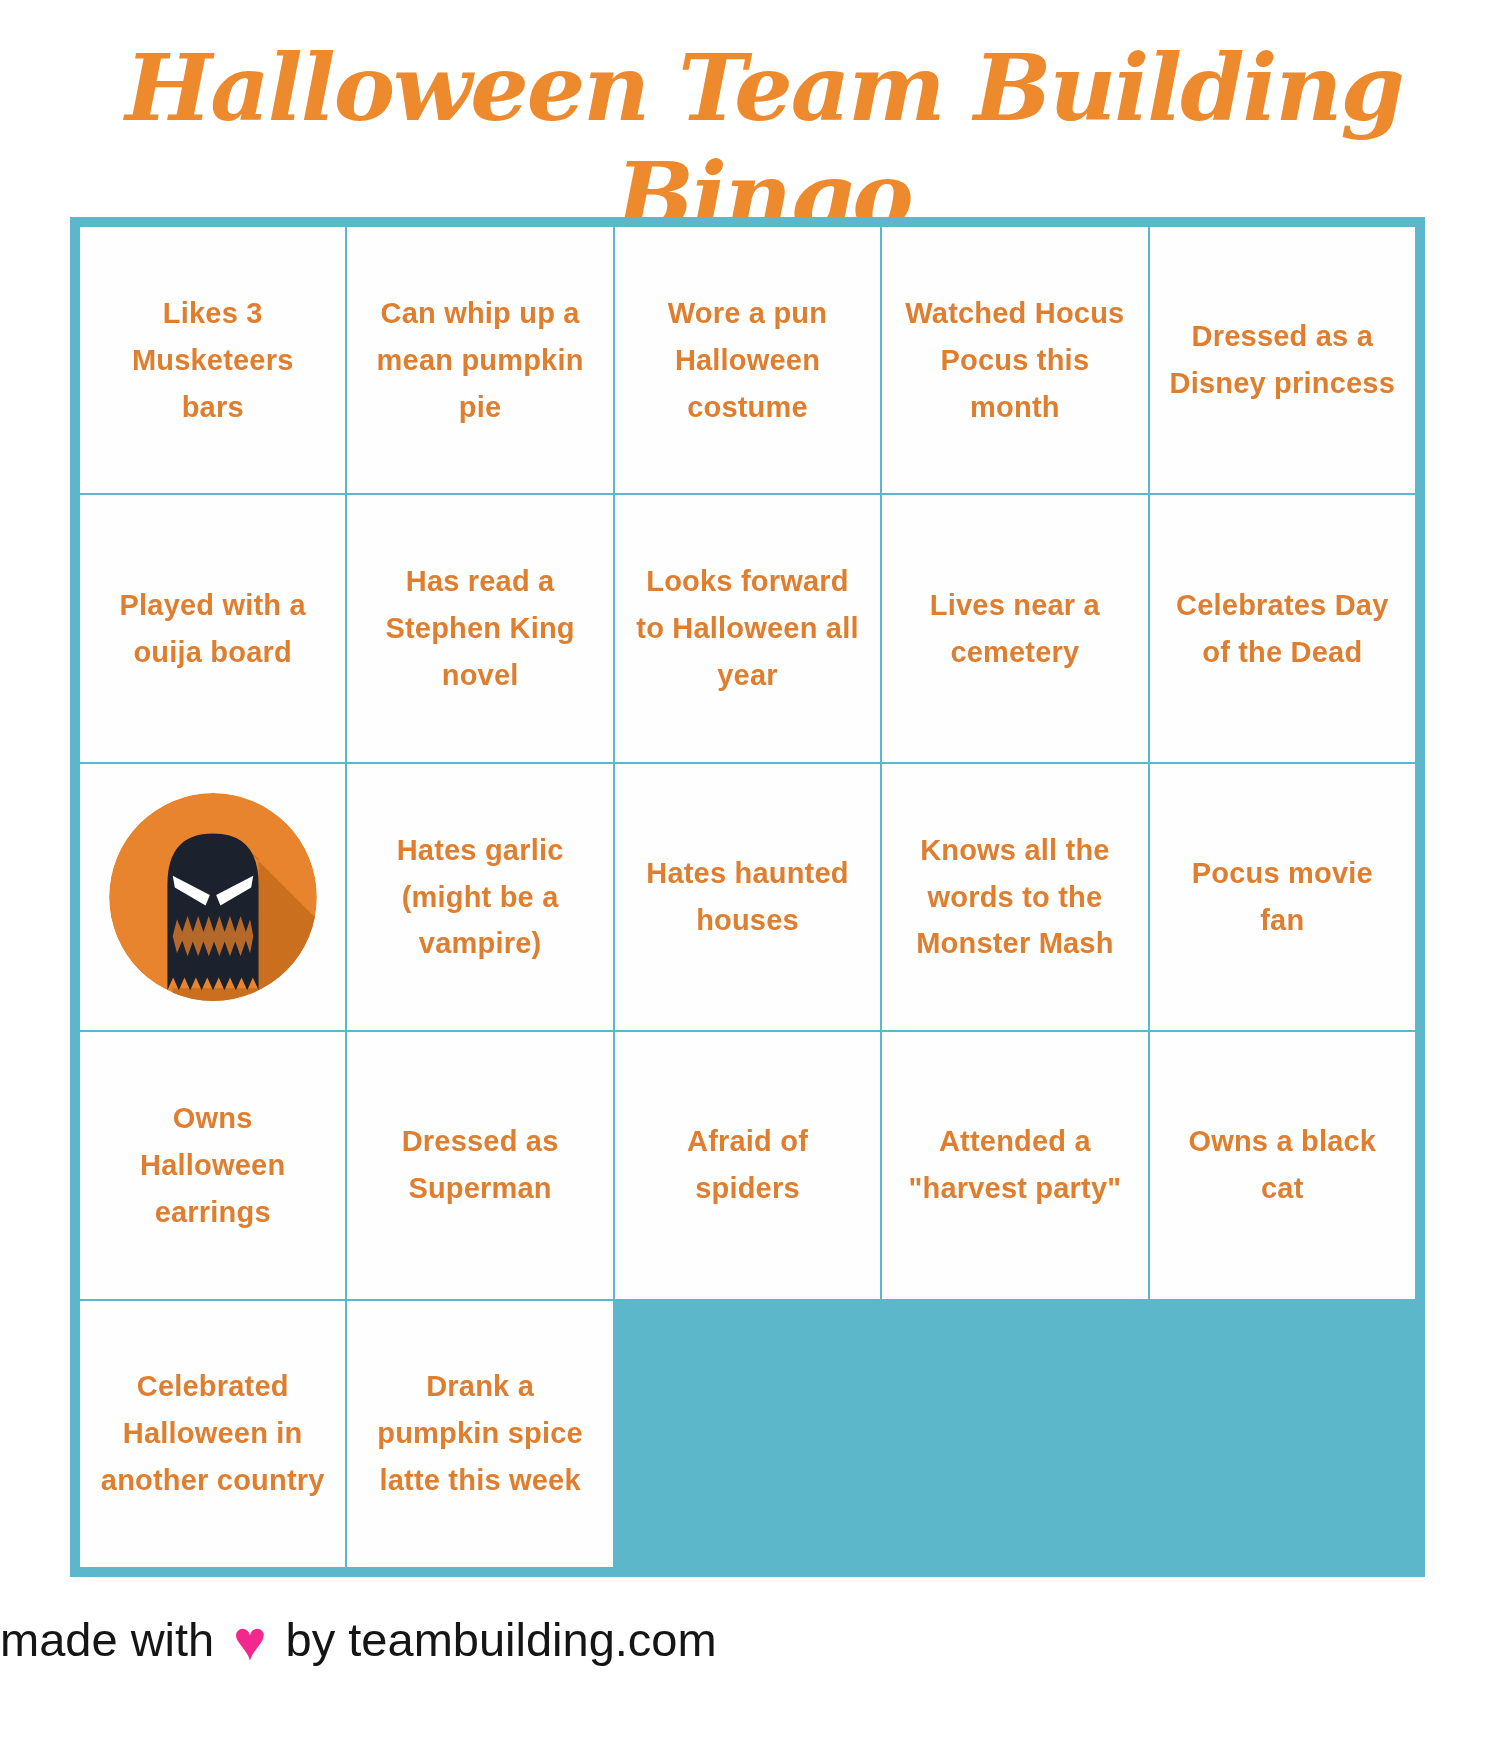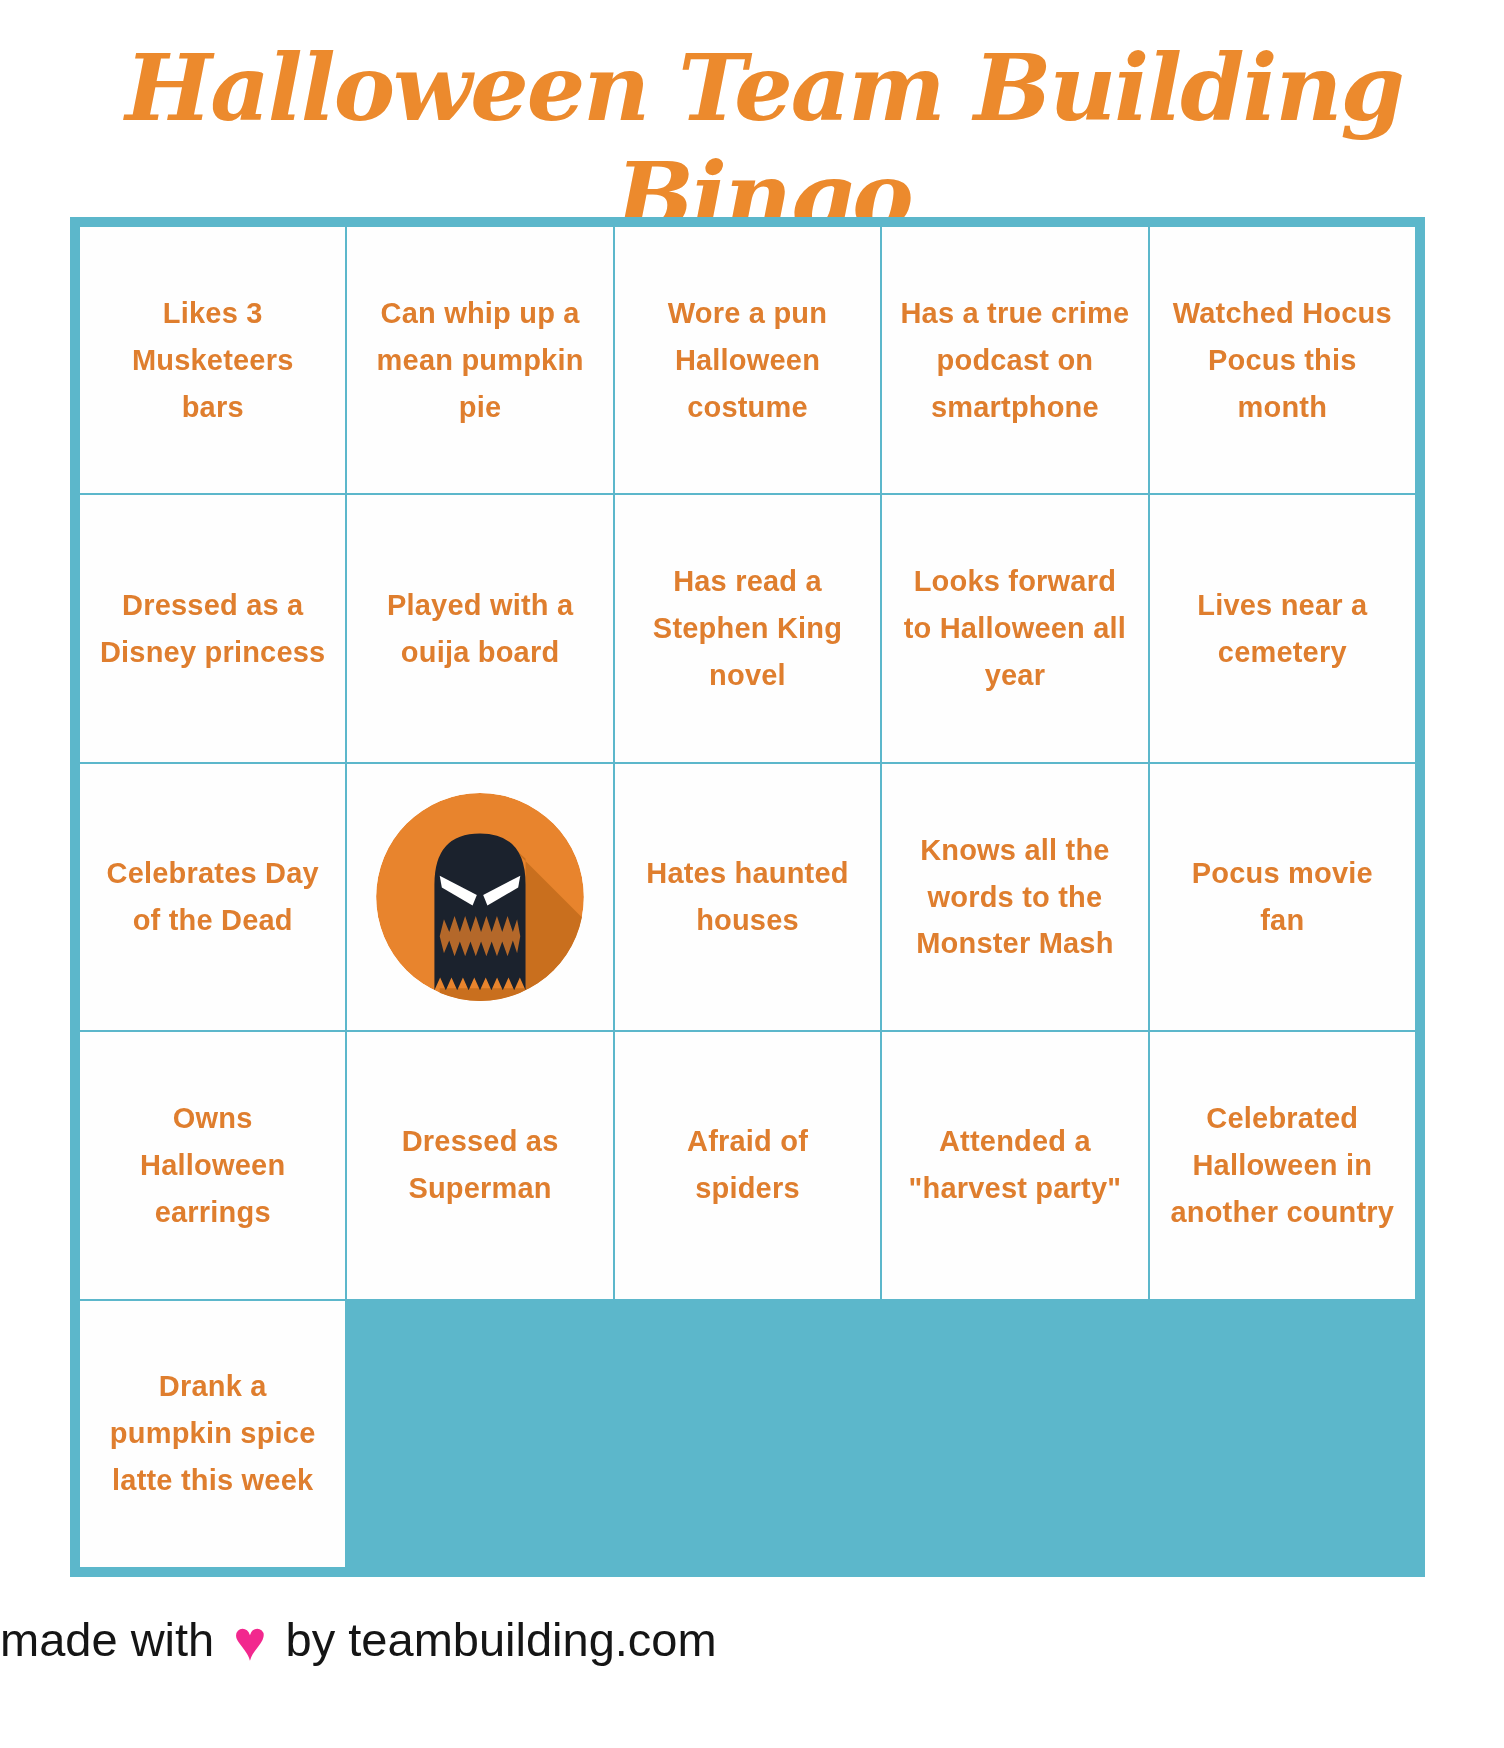--- a/index.html
+++ b/index.html
@@ -77,23 +77,20 @@
 <div class="grid">
   <div class="cell">
       <span class="cell-text">Likes 3 Musketeers bars</span>
     </div>
   <div class="cell">
       <span class="cell-text">Can whip up a mean pumpkin pie</span>
     </div>
   <div class="cell">
       <span class="cell-text">Wore a pun Halloween costume</span>
     </div>
-  <div class="cell">
-      <span class="cell-text">Has a true crime podcast on smartphone</span>
-    </div>
 
   <div class="cell">
       <span class="cell-text">Watched Hocus Pocus this month</span>
     </div>
   <div class="cell">
       <span class="cell-text">Dressed as a Disney princess</span>
     </div>
   <div class="cell">
       <span class="cell-text">Played with a ouija board</span>
     </div>
@@ -127,20 +124,23 @@
                  L73.1,176 L67.75,188 L62.4,176 Z" fill="#1B222D"></path>
         <polygon points="62,80 97,98 93,108 64,91" fill="#FFFFFF"></polygon>
         <polygon points="138,80 103,98 107,108 136,91" fill="#FFFFFF"></polygon>
         <polygon points="62,137 66,121 71,133 76,118 81,133 86,118 91,133 96,118 101,133 106,118 111,133 116,118 121,133 126,118 131,133 135,121 138,137
                          135,153 131,141 126,156 121,142 116,156 111,142 106,156 101,142 96,156 91,142 86,156 81,142 76,156 71,141 66,153" fill="#B4682A"></polygon>
       </g>
     </svg>
   </div>
 
   <div class="cell">
+      <span class="cell-text">Hates garlic (might be a vampire)</span>
+    </div>
+  <div class="cell">
       <span class="cell-text">Hates haunted houses</span>
     </div>
 
   <div class="cell">
       <span class="cell-text">Knows all the words to the Monster Mash</span>
     </div>
   <div class="cell">
       <span class="cell-text">Pocus movie fan</span>
     </div>
   <div class="cell">
@@ -150,20 +150,23 @@
       <span class="cell-text">Dressed as Superman</span>
     </div>
 
   <div class="cell">
       <span class="cell-text">Afraid of spiders</span>
     </div>
   <div class="cell">
       <span class="cell-text">Attended a "harvest party"</span>
     </div>
   <div class="cell">
+      <span class="cell-text">Owns a black cat</span>
+    </div>
+  <div class="cell">
       <span class="cell-text">Celebrated Halloween in another country</span>
     </div>
   <div class="cell">
       <span class="cell-text">Drank a pumpkin spice latte this week</span>
     </div>
 </div>
 
 <div class="footer">
   <span>made with</span>
   <span class="heart">♥</span>

